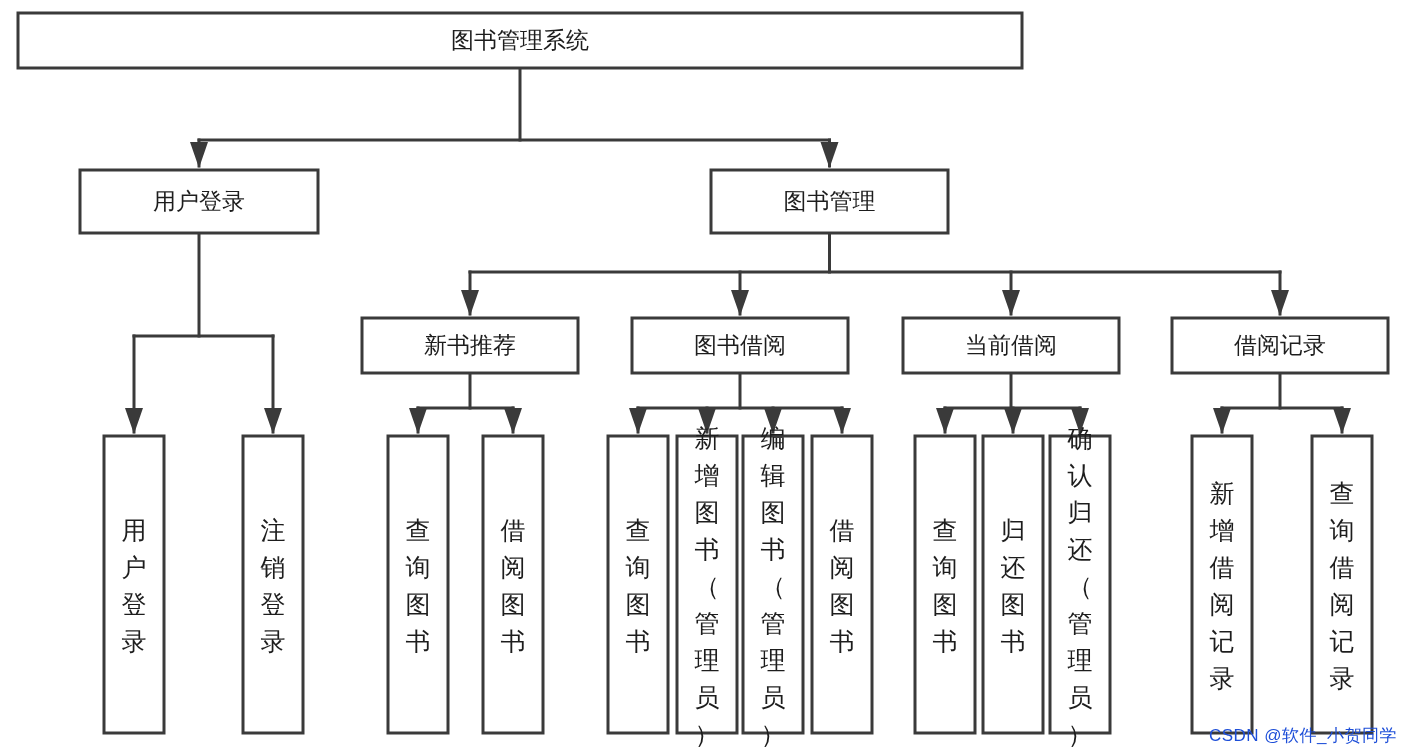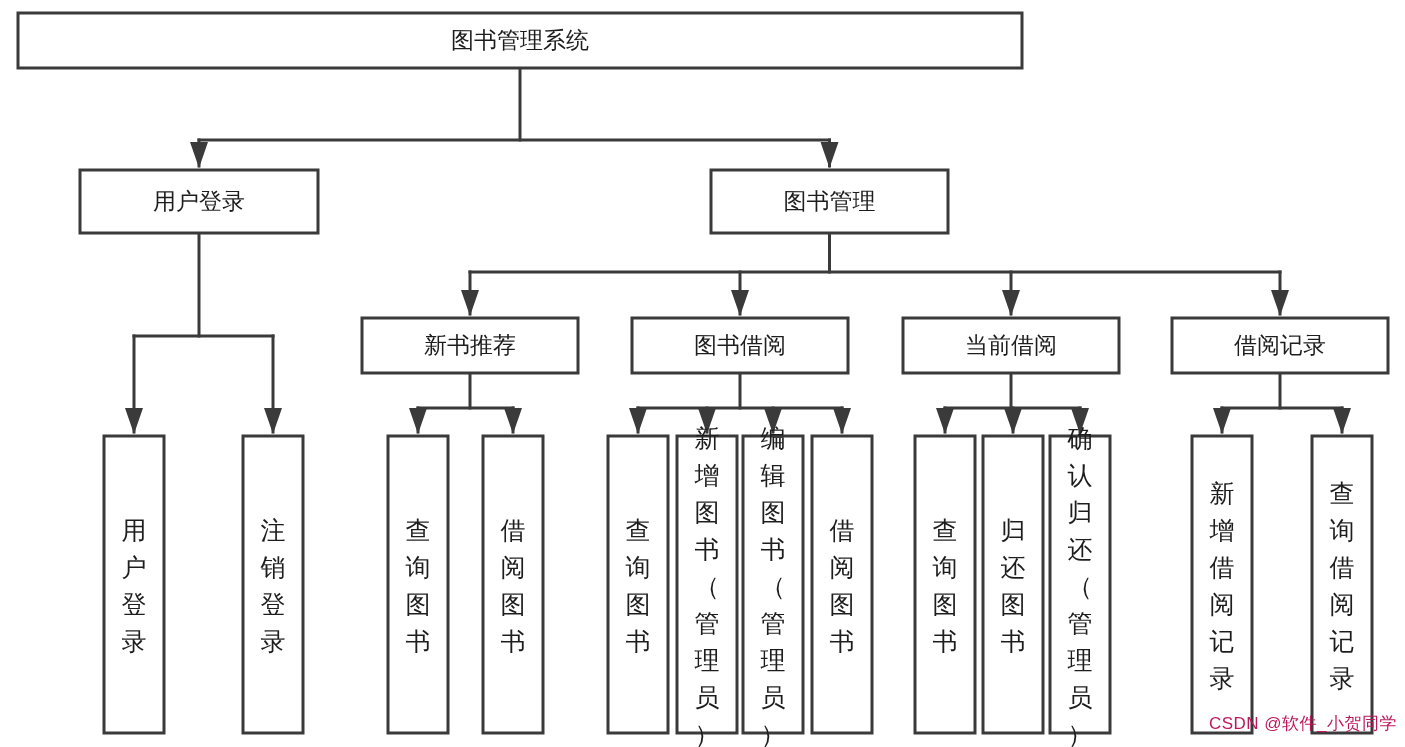--- a/index.html
+++ b/index.html
@@ -50,24 +50,24 @@
   }
   .leaf-label {
     font-family: "Liberation Sans", "DejaVu Sans", sans-serif;
     fill: #1d1d1d;
     font-size: 25px;
     text-anchor: middle;
   }
   .watermark {
     position: absolute;
     right: 8px;
-    bottom: 12px;
+    bottom: 0;
     font-family: "Liberation Sans", "DejaVu Sans", sans-serif;
     font-size: 17px;
-    color: #be185d;
+    color: #1d4ed8;
     white-space: nowrap;
     letter-spacing: 0.5px;
     text-align: center;
   }
 </style>
 </head>
 <body>
 
 <div id="diagram-root">
   <svg class="diagram" viewBox="0 0 1405 747">

